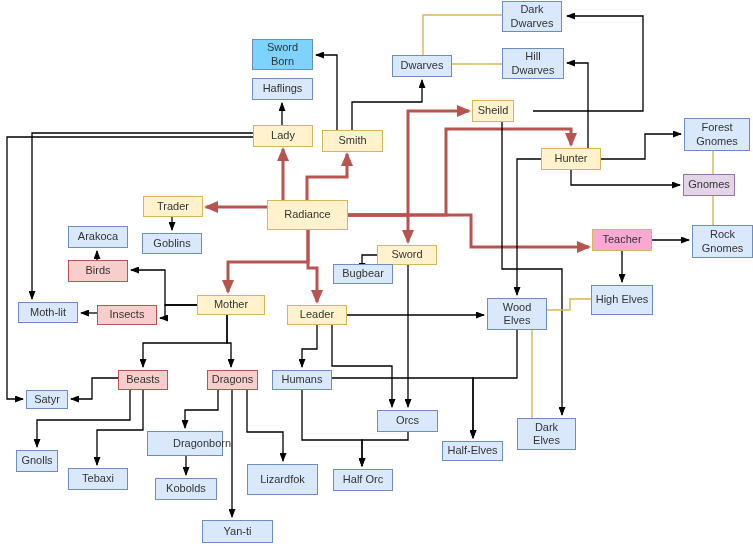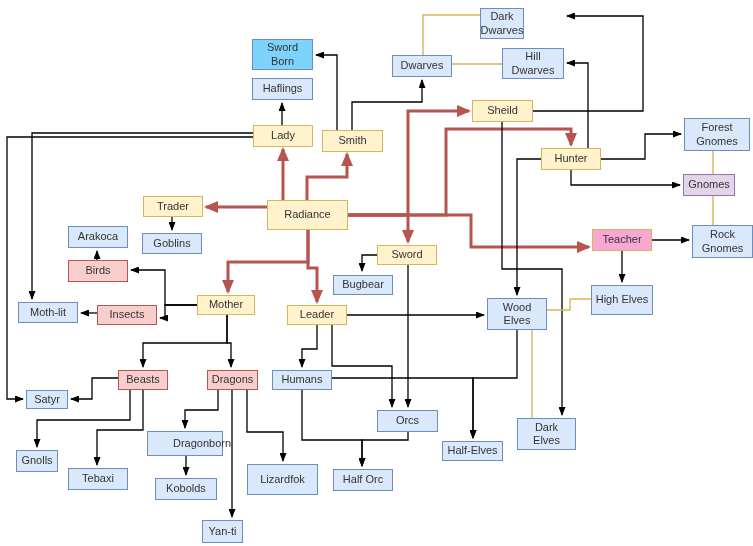--- a/index.html
+++ b/index.html
@@ -92,50 +92,50 @@
         <polyline points="713,196 713,225" fill="none" stroke="#D6B656" stroke-width="1.4" stroke-linejoin="miter"></polyline>
         <polyline points="547,310 570,310 570,299 591,299" fill="none" stroke="#D6B656" stroke-width="1.4" stroke-linejoin="miter"></polyline>
         <polyline points="532,330 532,418" fill="none" stroke="#D6B656" stroke-width="1.4" stroke-linejoin="miter"></polyline>
       </g>
   </svg>
   <div id="node-layer">
       <div class="node" style="left: 252px; top: 39px; width: 61px; height: 31px; background: #7dd3fc; border-color: rgb(108, 142, 191); color: rgb(51, 51, 51);">Sword Born</div>
       <div class="node" style="left: 252px; top: 78px; width: 61px; height: 22px; background: rgb(218, 232, 252); border-color: rgb(108, 142, 191); color: rgb(51, 51, 51);">Haflings</div>
       <div class="node" style="left: 253px; top: 125px; width: 60px; height: 22px; background: rgb(255, 242, 204); border-color: rgb(214, 182, 86); color: rgb(51, 51, 51);">Lady</div>
       <div class="node" style="left: 322px; top: 130px; width: 61px; height: 22px; background: rgb(255, 242, 204); border-color: rgb(214, 182, 86); color: rgb(51, 51, 51);">Smith</div>
-      <div class="node" style="left: 480px; top: 1px; width: 44px; height: 31px; background: rgb(218, 232, 252); border-color: rgb(108, 142, 191); color: rgb(51, 51, 51); margin-top: 7px;">Dark Dwarves</div>
+      <div class="node" style="left: 502px; top: 1px; width: 60px; height: 31px; background: rgb(218, 232, 252); border-color: rgb(108, 142, 191); color: rgb(51, 51, 51);">Dark Dwarves</div>
       <div class="node" style="left: 392px; top: 55px; width: 60px; height: 22px; background: rgb(218, 232, 252); border-color: rgb(108, 142, 191); color: rgb(51, 51, 51);">Dwarves</div>
       <div class="node" style="left: 502px; top: 48px; width: 62px; height: 31px; background: rgb(218, 232, 252); border-color: rgb(108, 142, 191); color: rgb(51, 51, 51);">Hill Dwarves</div>
-      <div class="node" style="left: 472px; top: 100px; width: 61px; height: 22px; background: rgb(255, 242, 204); border-color: rgb(214, 182, 86); color: rgb(51, 51, 51);">Sheild</div>
+      <div class="node" style="left: 472px; top: 100px; width: 42px; height: 22px; background: rgb(255, 242, 204); border-color: rgb(214, 182, 86); color: rgb(51, 51, 51);">Sheild</div>
       <div class="node" style="left: 541px; top: 148px; width: 60px; height: 22px; background: rgb(255, 242, 204); border-color: rgb(214, 182, 86); color: rgb(51, 51, 51);">Hunter</div>
       <div class="node" style="left: 684px; top: 118px; width: 66px; height: 33px; background: rgb(218, 232, 252); border-color: rgb(108, 142, 191); color: rgb(51, 51, 51);">Forest Gnomes</div>
       <div class="node" style="left: 683px; top: 174px; width: 52px; height: 22px; background: rgb(225, 213, 231); border-color: rgb(150, 115, 166); color: rgb(51, 51, 51);">Gnomes</div>
       <div class="node" style="left: 692px; top: 225px; width: 61px; height: 33px; background: rgb(218, 232, 252); border-color: rgb(108, 142, 191); color: rgb(51, 51, 51);">Rock Gnomes</div>
       <div class="node" style="left: 592px; top: 229px; width: 60px; height: 22px; background: #f9a8d4; border-color: rgb(214, 182, 86); color: rgb(51, 51, 51);">Teacher</div>
       <div class="node" style="left: 143px; top: 196px; width: 60px; height: 21px; background: rgb(255, 242, 204); border-color: rgb(214, 182, 86); color: rgb(51, 51, 51);">Trader</div>
       <div class="node" style="left: 267px; top: 200px; width: 81px; height: 30px; background: rgb(255, 242, 204); border-color: rgb(214, 182, 86); color: rgb(51, 51, 51);">Radiance</div>
       <div class="node" style="left: 142px; top: 233px; width: 60px; height: 21px; background: rgb(218, 232, 252); border-color: rgb(108, 142, 191); color: rgb(51, 51, 51);">Goblins</div>
       <div class="node" style="left: 68px; top: 226px; width: 60px; height: 22px; background: rgb(218, 232, 252); border-color: rgb(108, 142, 191); color: rgb(51, 51, 51);">Arakoca</div>
       <div class="node" style="left: 68px; top: 260px; width: 60px; height: 22px; background: rgb(248, 206, 204); border-color: rgb(184, 84, 80); color: rgb(51, 51, 51);">Birds</div>
       <div class="node" style="left: 18px; top: 302px; width: 60px; height: 21px; background: rgb(218, 232, 252); border-color: rgb(108, 142, 191); color: rgb(51, 51, 51);">Moth-lit</div>
       <div class="node" style="left: 97px; top: 305px; width: 60px; height: 20px; background: rgb(248, 206, 204); border-color: rgb(184, 84, 80); color: rgb(51, 51, 51);">Insects</div>
-      <div class="node" style="left: 197px; top: 295px; width: 58px; height: 20px; background: rgb(255, 242, 204); border-color: rgb(214, 182, 86); color: rgb(51, 51, 51);">Mother</div>
+      <div class="node" style="left: 197px; top: 295px; width: 68px; height: 20px; background: rgb(255, 242, 204); border-color: rgb(214, 182, 86); color: rgb(51, 51, 51);">Mother</div>
       <div class="node" style="left: 287px; top: 305px; width: 60px; height: 20px; background: rgb(255, 242, 204); border-color: rgb(214, 182, 86); color: rgb(51, 51, 51);">Leader</div>
       <div class="node" style="left: 377px; top: 245px; width: 60px; height: 20px; background: rgb(255, 242, 204); border-color: rgb(214, 182, 86); color: rgb(51, 51, 51);">Sword</div>
-      <div class="node" style="left: 333px; top: 275px; width: 60px; height: 20px; background: rgb(218, 232, 252); border-color: rgb(108, 142, 191); color: rgb(51, 51, 51);">Bugbear</div>
+      <div class="node" style="left: 333px; top: 264px; width: 60px; height: 20px; background: rgb(218, 232, 252); border-color: rgb(108, 142, 191); color: rgb(51, 51, 51);">Bugbear</div>
       <div class="node" style="left: 487px; top: 298px; width: 60px; height: 32px; background: rgb(218, 232, 252); border-color: rgb(108, 142, 191); color: rgb(51, 51, 51);">Wood Elves</div>
       <div class="node" style="left: 591px; top: 285px; width: 62px; height: 30px; background: rgb(218, 232, 252); border-color: rgb(108, 142, 191); color: rgb(51, 51, 51);">High Elves</div>
       <div class="node" style="left: 26px; top: 390px; width: 42px; height: 19px; background: rgb(218, 232, 252); border-color: rgb(108, 142, 191); color: rgb(51, 51, 51);">Satyr</div>
       <div class="node" style="left: 118px; top: 370px; width: 50px; height: 20px; background: rgb(248, 206, 204); border-color: rgb(184, 84, 80); color: rgb(51, 51, 51);">Beasts</div>
       <div class="node" style="left: 207px; top: 370px; width: 51px; height: 20px; background: rgb(248, 206, 204); border-color: rgb(184, 84, 80); color: rgb(51, 51, 51);">Dragons</div>
       <div class="node" style="left: 272px; top: 370px; width: 60px; height: 20px; background: rgb(218, 232, 252); border-color: rgb(108, 142, 191); color: rgb(51, 51, 51);">Humans</div>
       <div class="node" style="left: 16px; top: 450px; width: 42px; height: 22px; background: rgb(218, 232, 252); border-color: rgb(108, 142, 191); color: rgb(51, 51, 51);">Gnolls</div>
       <div class="node" style="left: 68px; top: 468px; width: 60px; height: 22px; background: rgb(218, 232, 252); border-color: rgb(108, 142, 191); color: rgb(51, 51, 51);">Tebaxi</div>
       <div class="node" style="left: 147px; top: 431px; width: 76px; height: 25px; background: rgb(218, 232, 252); border-color: rgb(108, 142, 191); color: rgb(51, 51, 51); padding-left: 36px;">Dragonborn</div>
       <div class="node" style="left: 155px; top: 478px; width: 62px; height: 22px; background: rgb(218, 232, 252); border-color: rgb(108, 142, 191); color: rgb(51, 51, 51);">Kobolds</div>
-      <div class="node" style="left: 202px; top: 520px; width: 41px; height: 23px; background: rgb(218, 232, 252); border-color: rgb(108, 142, 191); color: rgb(51, 51, 51);">Yan-ti</div>
+      <div class="node" style="left: 202px; top: 520px; width: 71px; height: 23px; background: rgb(218, 232, 252); border-color: rgb(108, 142, 191); color: rgb(51, 51, 51);">Yan-ti</div>
       <div class="node" style="left: 247px; top: 464px; width: 71px; height: 31px; background: rgb(218, 232, 252); border-color: rgb(108, 142, 191); color: rgb(51, 51, 51);">Lizardfok</div>
       <div class="node" style="left: 333px; top: 469px; width: 60px; height: 22px; background: rgb(218, 232, 252); border-color: rgb(108, 142, 191); color: rgb(51, 51, 51);">Half Orc</div>
       <div class="node" style="left: 377px; top: 410px; width: 61px; height: 22px; background: rgb(218, 232, 252); border-color: rgb(108, 142, 191); color: rgb(51, 51, 51);">Orcs</div>
       <div class="node" style="left: 442px; top: 441px; width: 61px; height: 20px; background: rgb(218, 232, 252); border-color: rgb(108, 142, 191); color: rgb(51, 51, 51);">Half-Elves</div>
       <div class="node" style="left: 517px; top: 418px; width: 59px; height: 32px; background: rgb(218, 232, 252); border-color: rgb(108, 142, 191); color: rgb(51, 51, 51);">Dark Elves</div>
     </div>
 </div>
 
 </body></html>

